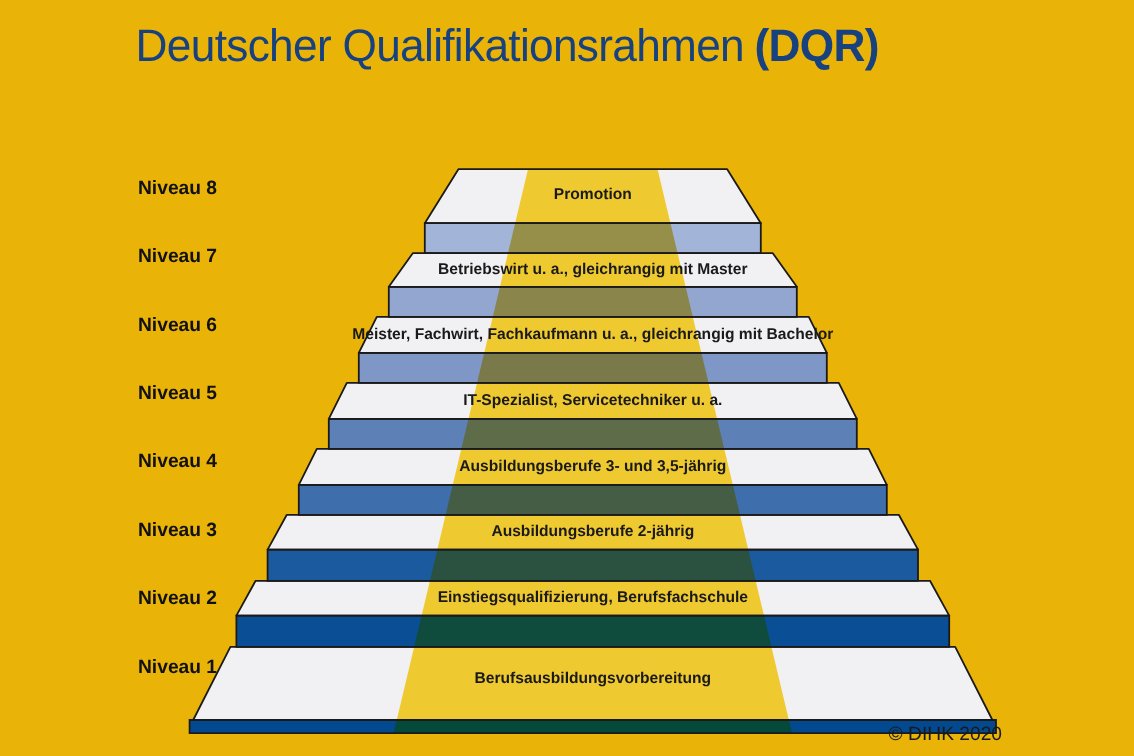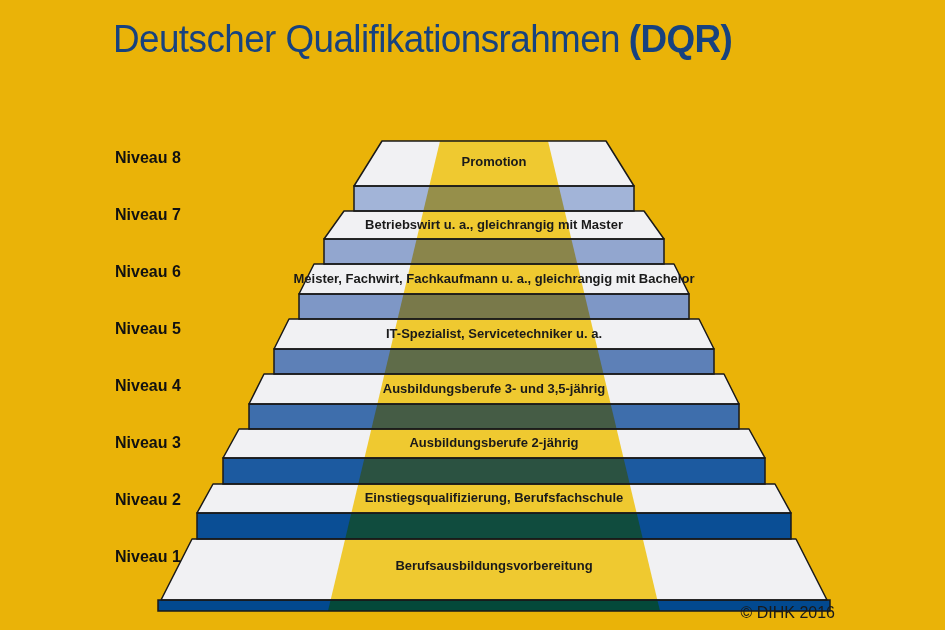--- a/index.html
+++ b/index.html
@@ -101,14 +101,14 @@
       <text x="494" y="388" text-anchor="middle" dominant-baseline="central" class="tread-text">Ausbildungsberufe 3- und 3,5-jährig</text>
       <text x="115" y="385" text-anchor="start" dominant-baseline="central" class="niveau-text">Niveau 4</text>
       <text x="494" y="442" text-anchor="middle" dominant-baseline="central" class="tread-text">Ausbildungsberufe 2-jährig</text>
       <text x="115" y="442" text-anchor="start" dominant-baseline="central" class="niveau-text">Niveau 3</text>
       <text x="494" y="497" text-anchor="middle" dominant-baseline="central" class="tread-text">Einstiegsqualifizierung, Berufsfachschule</text>
       <text x="115" y="499" text-anchor="start" dominant-baseline="central" class="niveau-text">Niveau 2</text>
       <text x="494" y="565" text-anchor="middle" dominant-baseline="central" class="tread-text">Berufsausbildungsvorbereitung</text>
       <text x="115" y="556" text-anchor="start" dominant-baseline="central" class="niveau-text">Niveau 1</text>
     </svg>
 
-  <div class="copyright">© DIHK 2016</div>
+  <div class="copyright">© DIHK 2020</div>
 </div>
 
 </body></html>

